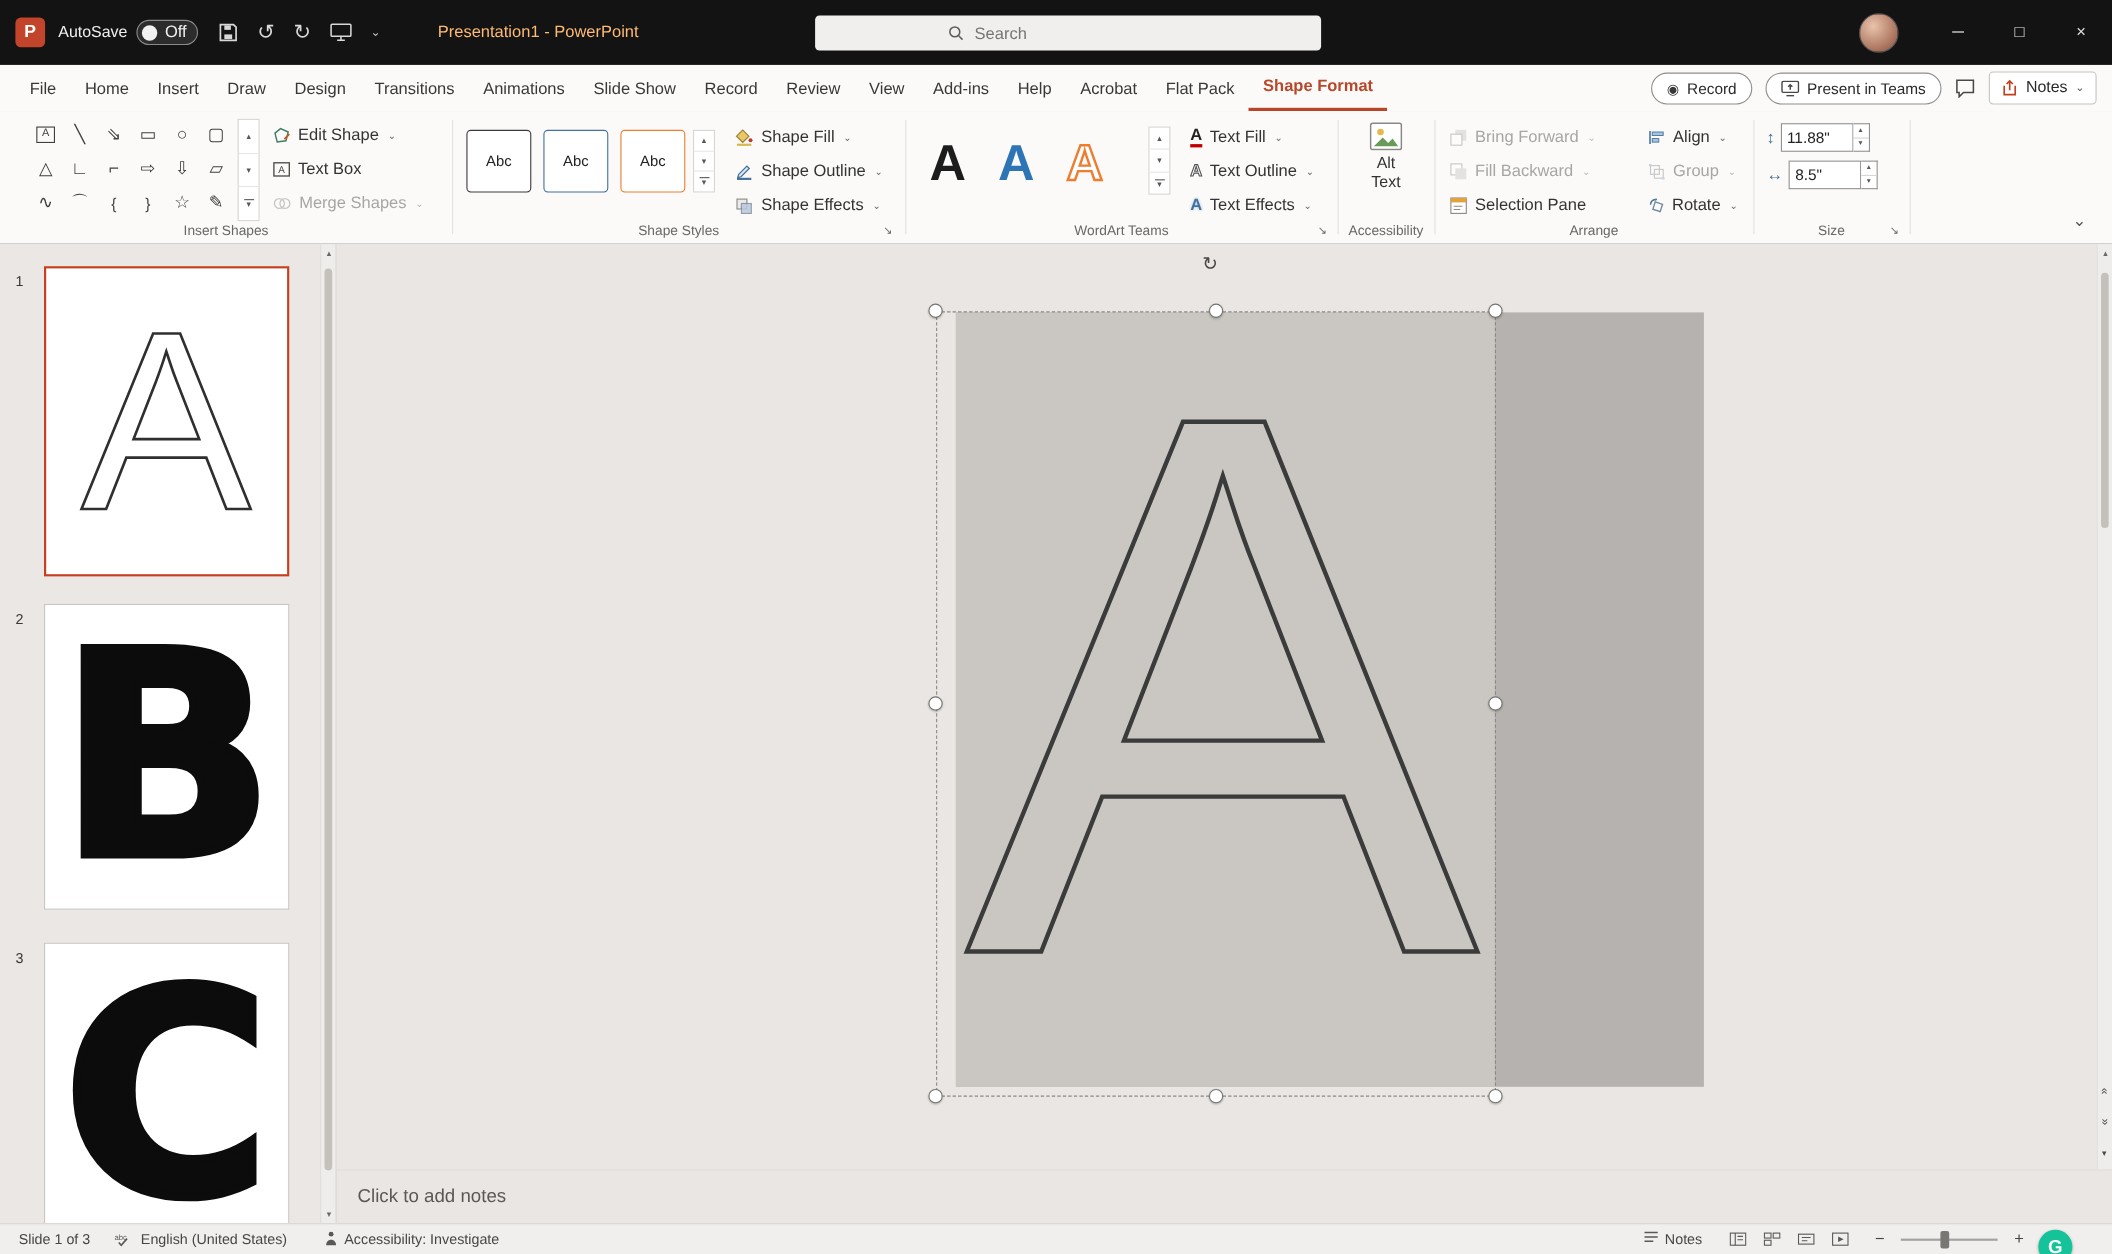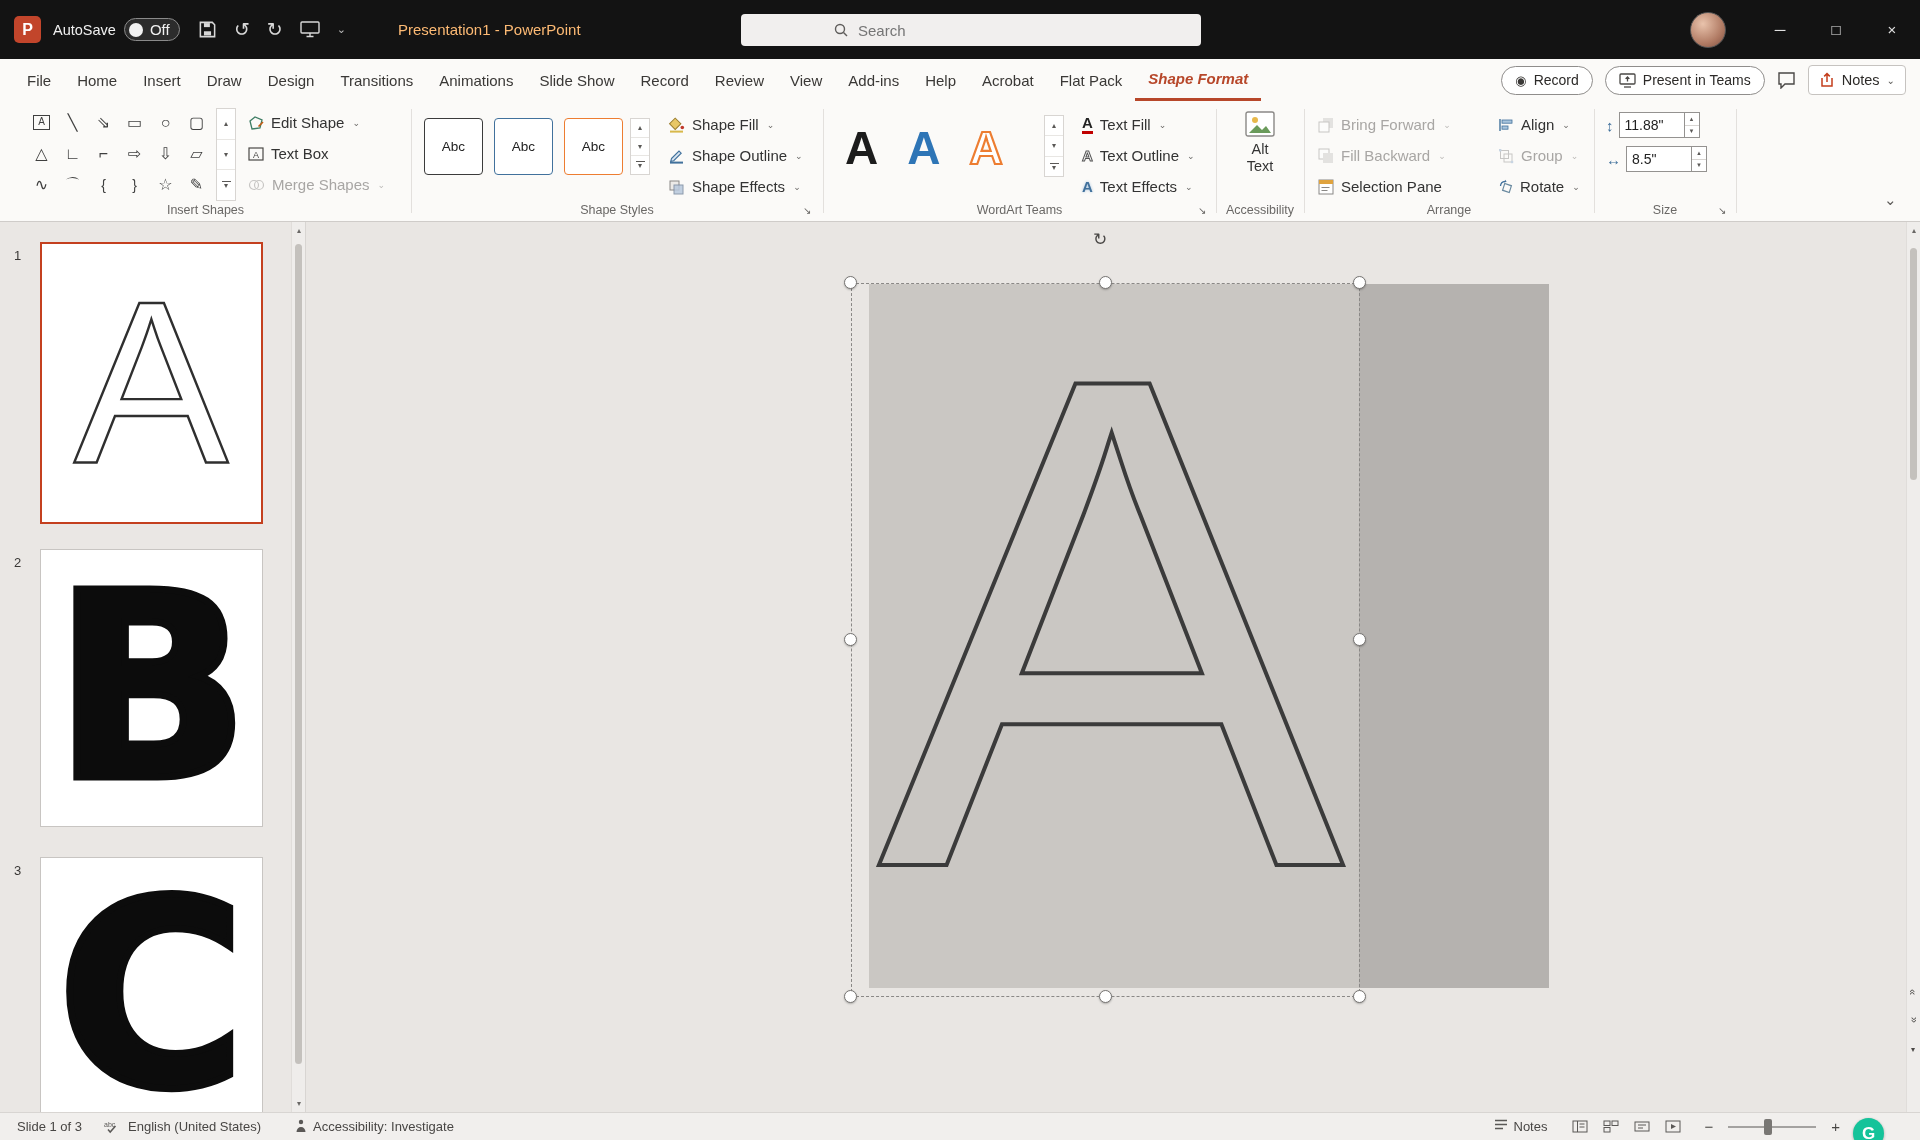--- a/index.html
+++ b/index.html
@@ -14,32 +14,32 @@
   .autosave-label { font-size:14.5px; margin-left:12px; color:#f0f0f0; }
   .toggle { margin-left:8px; width:56px; height:23px; border:1px solid #8a8a8a; border-radius:12px; background:#2c2c2c;
     display:flex; align-items:center; }
   .toggle .knob { width:14px; height:14px; border-radius:50%; background:#f2f2f2; margin-left:4px; }
   .toggle .state { font-size:15px; margin-left:7px; color:#f0f0f0; }
   .qat { display:flex; align-items:center; gap:17px; margin-left:18px; }
   .qat .glyph { font-size:19px; color:#d8d8d8; line-height:1; }
   .qat .chev-sm { font-size:11px; color:#bdbdbd; }
   .doc-title { font-size:15px; color:#fdba74; margin-left:52px; white-space:nowrap; }
   .searchbox { position:absolute; left:741px; top:14px; width:460px; height:32px; background:#f1efee; border-radius:4px;
-    display:flex; align-items:center; padding-left:92px; gap:9px; }
+    display:flex; align-items:center; padding-left:120px; gap:9px; }
   .searchbox input { border:none; outline:none; background:transparent; font-size:15px; color:#5a5856; width:280px;
     font-family:"Liberation Sans",sans-serif; }
   .tb-right { margin-left:auto; display:flex; align-items:center; height:100%; }
   .avatar { width:36px; height:36px; border-radius:50%; margin-right:26px;
     background:radial-gradient(circle at 35% 32%, #e9c3ac, #b07a63 62%, #7c4f40); border:1px solid #555; }
   .winbtn { width:56px; height:100%; display:flex; align-items:center; justify-content:center; font-size:15px; color:#e0e0e0; }
 
   
   .tabrow { height:42px; background:#fbfaf8; display:flex; align-items:stretch; padding-left:14px; flex:0 0 auto; }
   .tab { display:flex; align-items:center; padding:0 13px; font-size:15px; color:#3a3836; white-space:nowrap; }
-  .tab.active { color:#b7472a; font-weight:bold; border-bottom:3px solid #b7472a;font-style:italic; }
+  .tab.active { color:#b7472a; font-weight:bold; border-bottom:3px solid #b7472a; }
   .tr-right { margin-left:auto; display:flex; align-items:center; gap:12px; padding-right:14px; }
   .pill { display:flex; align-items:center; gap:7px; border:1px solid #8f8d8b; border-radius:15px; height:29px;
     padding:0 13px; font-size:14px; color:#2c2a28; background:#fff; white-space:nowrap; }
   .dot { font-size:13px; color:#3a3836; line-height:1; }
   .share-pill { display:flex; align-items:center; gap:7px; border:1px solid #c6c3c0; border-radius:4px; height:30px;
     padding:0 10px; font-size:14.5px; color:#2c2a28; background:#fff; }
   .share-pill .chev-sm { font-size:10px; color:#5a5856; }
 
   
   .ribbon { height:121px; background:#fbfaf8; border-bottom:1px solid #cfccc9; position:relative; flex:0 0 auto; font-size:15px; }
@@ -492,20 +492,23 @@
         <div class="rot-handle">↻</div>
 
         <div class="c-scroll">
           <span class="scroll-arrow" style="top:4px">▴</span>
           <div class="thumb"></div>
         </div>
         <div class="nav-chev" style="right:0; top:764px;"><span style="transform:rotate(90deg)">«</span></div>
         <div class="nav-chev" style="right:0; top:792px;"><span style="transform:rotate(-90deg)">«</span></div>
         <div class="nav-chev" style="right:0; top:820px;"><span style="font-size:8px">▾</span></div>
       </div>
+      <div class="notes">
+        <span>Click to add notes</span>
+      </div>
     </div>
   </div>
 
   <div class="statusbar">
     <div class="sb-item">
       <span>Slide 1 of 3</span>
     </div>
     <div class="sb-item" style="margin-left:22px">
       <svg width="16" height="14" viewBox="0 0 16 14">
           <text x="0" y="7" font-size="7" fill="#5a5856" font-family="Liberation Sans,sans-serif">abc</text>

